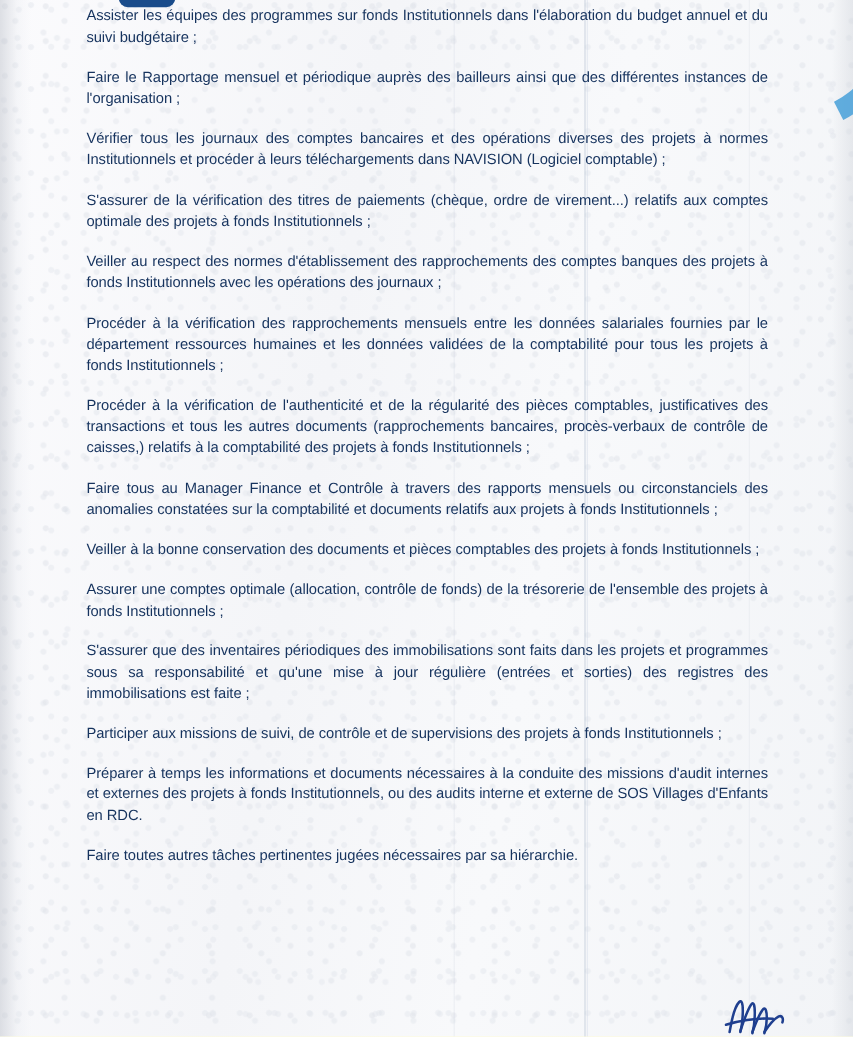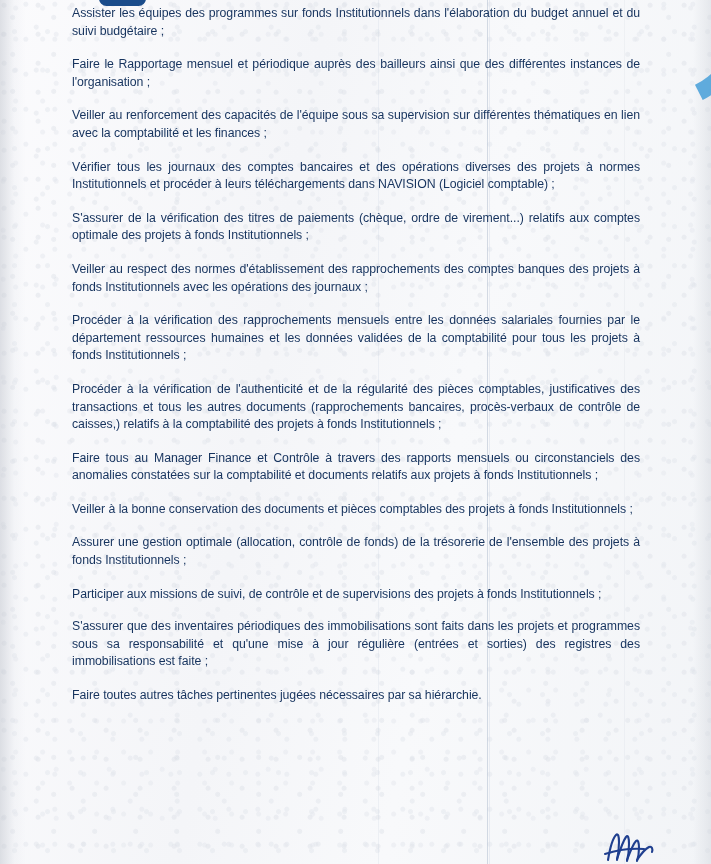--- a/index.html
+++ b/index.html
@@ -141,31 +141,31 @@
   <div class="scan-line" id="scan-line-d"></div>
 
   <div id="corner-arc"></div>
   <div id="corner-arc-inner"></div>
   <div id="top-pill"></div>
 
   <div id="content">
 
     <p class="para">Assister les équipes des programmes sur fonds Institutionnels dans l'élaboration du budget annuel et du suivi budgétaire ;</p>
     <p class="para">Faire le Rapportage mensuel et périodique auprès des bailleurs ainsi que des différentes instances de l'organisation ;</p>
-    <p class="para">Veiller au renforcement des capacités de l'équipe sous sa supervision sur différentes thématiques en lien avec la comptabilité et les finances ;</p>
     <p class="para">Vérifier tous les journaux des comptes bancaires et des opérations diverses des projets à normes Institutionnels et procéder à leurs téléchargements dans NAVISION (Logiciel comptable) ;</p>
     <p class="para">S'assurer de la vérification des titres de paiements (chèque, ordre de virement...) relatifs aux comptes optimale des projets à fonds Institutionnels ;</p>
     <p class="para">Veiller au respect des normes d'établissement des rapprochements des comptes banques des projets à fonds Institutionnels avec les opérations des journaux ;</p>
     <p class="para">Procéder à la vérification des rapprochements mensuels entre les données salariales fournies par le département ressources humaines et les données validées de la comptabilité pour tous les projets à fonds Institutionnels ;</p>
     <p class="para">Procéder à la vérification de l'authenticité et de la régularité des pièces comptables, justificatives des transactions et tous les autres documents (rapprochements bancaires, procès-verbaux de contrôle de caisses,) relatifs à la comptabilité des projets à fonds Institutionnels ;</p>
     <p class="para">Faire tous au Manager Finance et Contrôle à travers des rapports mensuels ou circonstanciels des anomalies constatées sur la comptabilité et documents relatifs aux projets à fonds Institutionnels ;</p>
     <p class="para">Veiller à la bonne conservation des documents et pièces comptables des projets à fonds Institutionnels ;</p>
-    <p class="para">Assurer une gestion optimale (allocation, contrôle de fonds) de la trésorerie de l'ensemble des projets à fonds Institutionnels ;</p>
+    <p class="para">Assurer une comptes optimale (allocation, contrôle de fonds) de la trésorerie de l'ensemble des projets à fonds Institutionnels ;</p>
+    <p class="para">S'assurer que des inventaires périodiques des immobilisations sont faits dans les projets et programmes sous sa responsabilité et qu'une mise à jour régulière (entrées et sorties) des registres des immobilisations est faite ;</p>
     <p class="para tight">Participer aux missions de suivi, de contrôle et de supervisions des projets à fonds Institutionnels ;</p>
-    <p class="para">S'assurer que des inventaires périodiques des immobilisations sont faits dans les projets et programmes sous sa responsabilité et qu'une mise à jour régulière (entrées et sorties) des registres des immobilisations est faite ;</p>
+    <p class="para">Préparer à temps les informations et documents nécessaires à la conduite des missions d'audit internes et externes des projets à fonds Institutionnels, ou des audits interne et externe de SOS Villages d'Enfants en RDC.</p>
     <p class="para">Faire toutes autres tâches pertinentes jugées nécessaires par sa hiérarchie.</p>
 
   </div>
 
   <svg id="signature" viewBox="0 0 60 34">
     <g fill="none" stroke="#1f3f8f" stroke-width="2.1" stroke-linecap="round" stroke-linejoin="round">
       <path d="M8 30 C10 18, 13 8, 16 5 C18 3, 19 6, 19 12 C19 19, 18 26, 17 30"></path>
       <path d="M17 29 C20 20, 23 11, 26 7 C28 4, 29 8, 29 14 C29 21, 28 27, 27 31"></path>
       <path d="M27 30 C30 22, 33 14, 36 11 C38 9, 39 13, 39 18 C39 24, 38 28, 37 31"></path>
       <path d="M37 30 C41 24, 45 19, 49 17 C52 16, 53 19, 52 22"></path>

